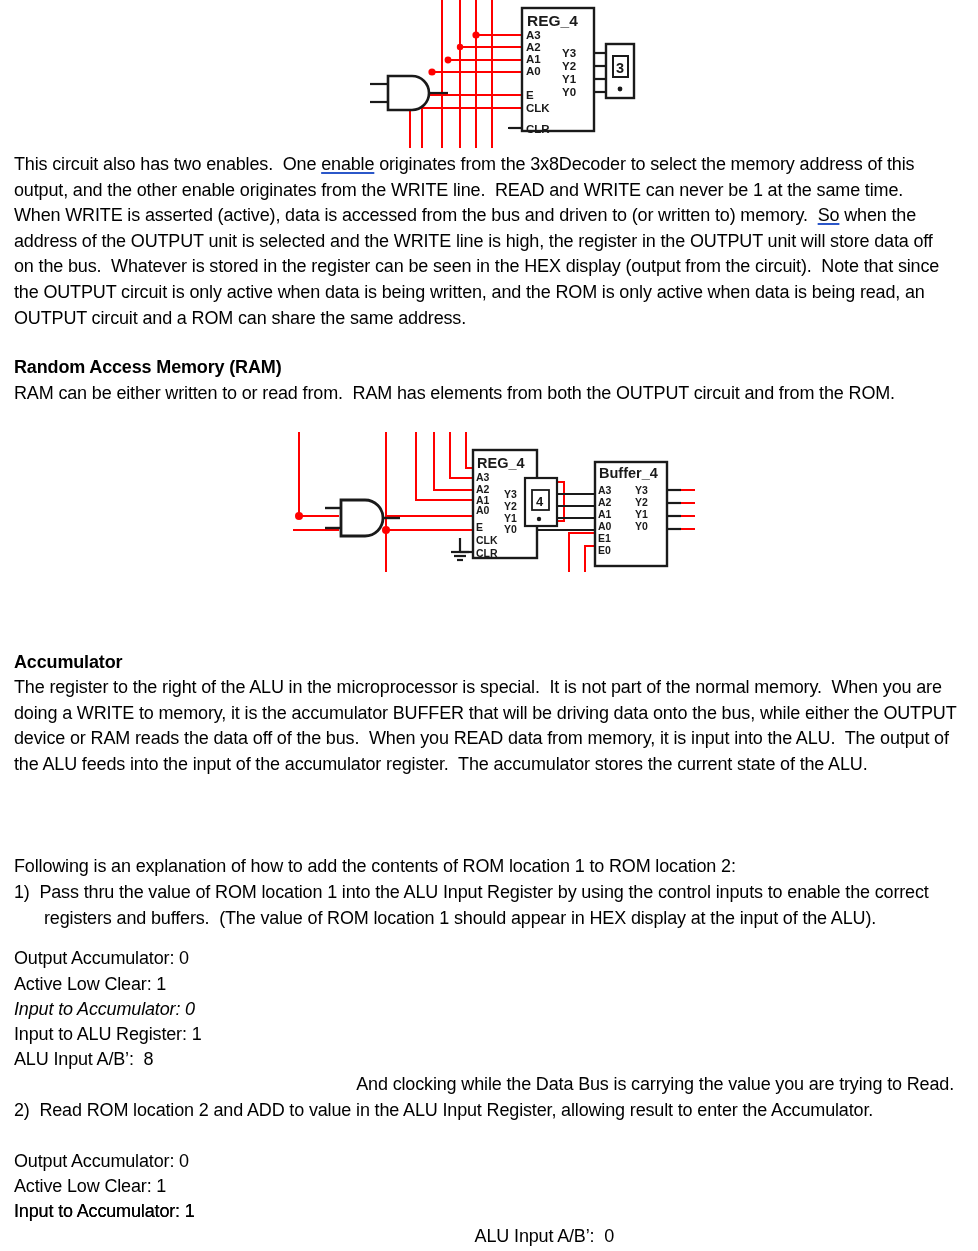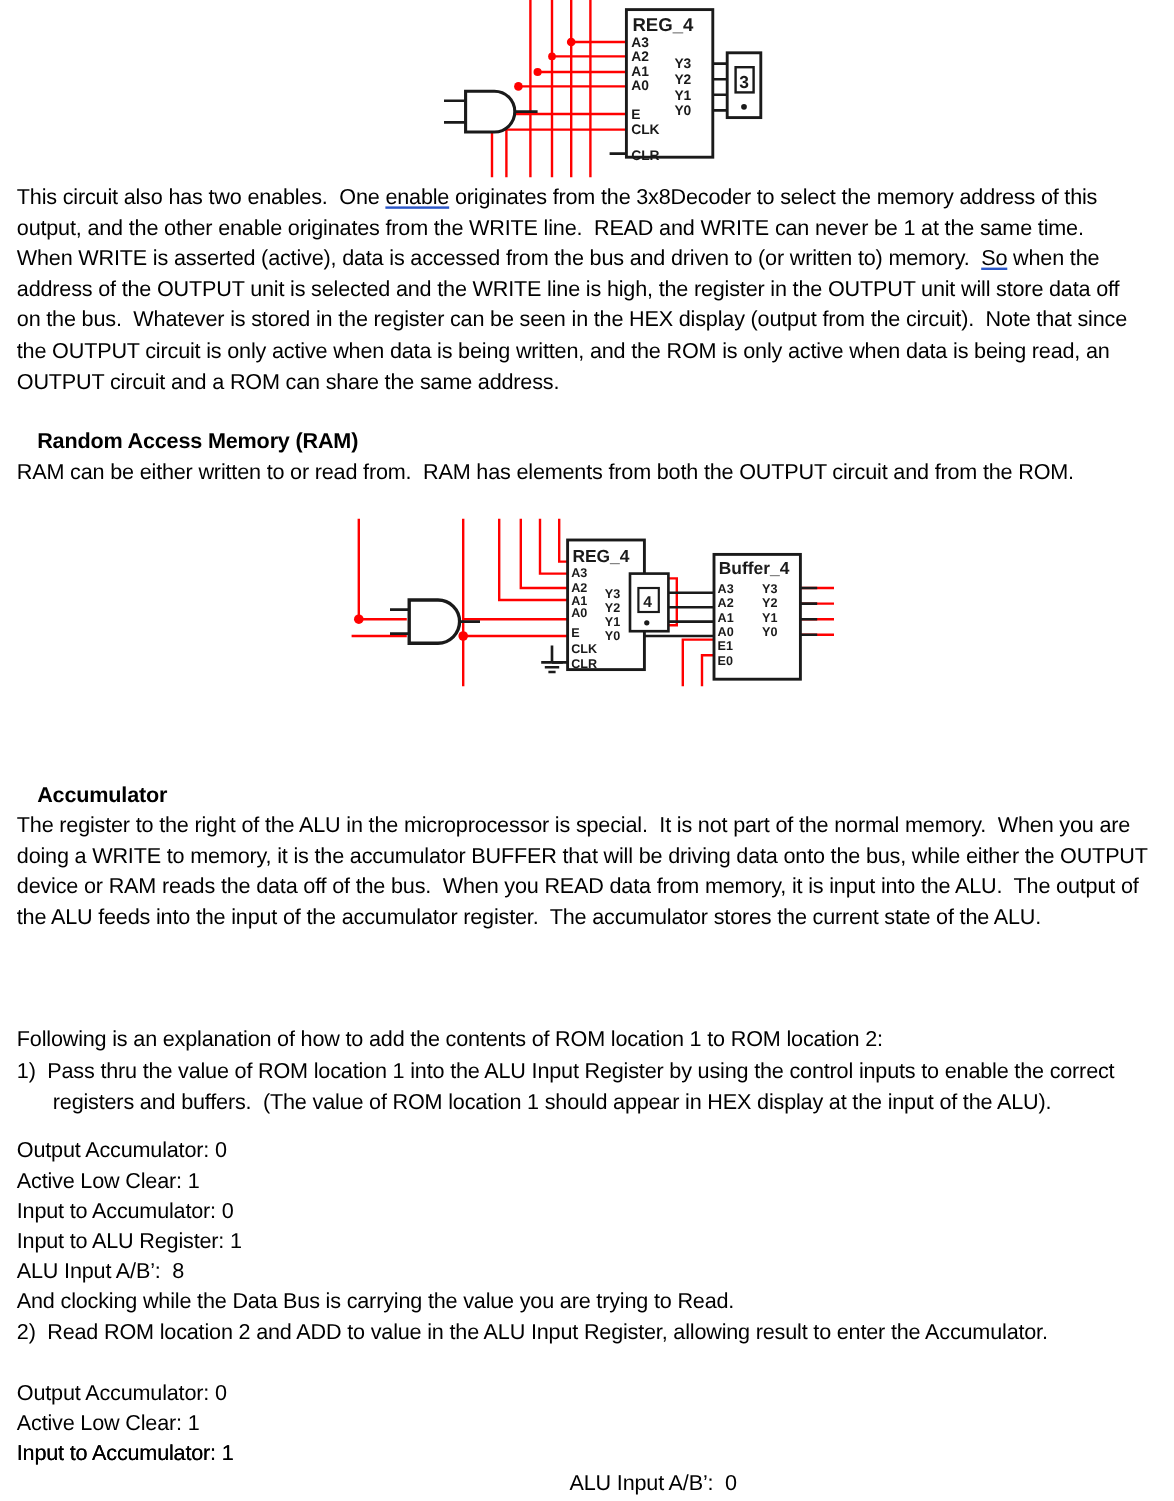--- a/index.html
+++ b/index.html
@@ -25,21 +25,21 @@
 
   
   .txt {
     font-size: 18px;
     line-height: 25.6px;
     letter-spacing: -0.15px;
     text-align: left;
     margin: 0;
     white-space: pre-wrap;
   }
-  .bold { font-weight: bold; margin-left: 17px; }
+  .bold { font-weight: bold; }
   .spell {
     text-decoration: underline;
     text-decoration-color: #2b57c9;
     text-decoration-style: solid;
     text-decoration-thickness: 1.5px;
     text-underline-offset: 2px;
   }
   .blk { position: absolute; left: 14px; }
   .hang {
     padding-left: 30px;
@@ -246,25 +246,25 @@
 
   <div class="blk txt" style="top:675px; width:950px;">The register to the right of the ALU in the microprocessor is special.  It is not part of the normal memory.  When you are doing a WRITE to memory, it is the accumulator BUFFER that will be driving data onto the bus, while either the OUTPUT device or RAM reads the data off of the bus.  When you READ data from memory, it is input into the ALU.  The output of the ALU feeds into the input of the accumulator register.  The accumulator stores the current state of the ALU.</div>
 
 
   <div class="blk txt" style="top:854px; width:950px;">Following is an explanation of how to add the contents of ROM location 1 to ROM location 2:</div>
 
   <div class="blk txt hang" style="top:880px; width:950px;">1)  Pass thru the value of ROM location 1 into the ALU Input Register by using the control inputs to enable the correct registers and buffers.  (The value of ROM location 1 should appear in HEX display at the input of the ALU).</div>
 
   <div class="blk txt" style="top:946px; width:600px;">Output Accumulator: 0</div>
   <div class="blk txt" style="top:972px; width:600px;">Active Low Clear: 1</div>
-  <div class="blk txt" style="top:997px; width:600px;">Input to Accumulator: 0</div>
+  <div class="blk txt" style="top:997px; width:600px;font-style:italic;">Input to Accumulator: 0</div>
   <div class="blk txt" style="top:1022px; width:600px;">Input to ALU Register: 1</div>
   <div class="blk txt" style="top:1047px; width:600px;">ALU Input A/B’:  8</div>
 
-  <div class="blk txt" style="top:1072px; width:940px;">And clocking while the Data Bus is carrying the value you are trying to Read.</div>
+  <div class="blk txt" style="top:1072px; width:940px;text-align:right;">And clocking while the Data Bus is carrying the value you are trying to Read.</div>
 
   <div class="blk txt hang2" style="top:1098px; width:940px;">2)  Read ROM location 2 and ADD to value in the ALU Input Register, allowing result to enter the Accumulator.</div>
 
   <div class="blk txt" style="top:1149px; width:600px;">Output Accumulator: 0</div>
   <div class="blk txt" style="top:1174px; width:600px;">Active Low Clear: 1</div>
   <div class="blk txt" style="top:1199px; width:600px;">Input to Accumulator: 1</div>
 
   <div class="blk txt" style="top:1199px; width:600px;">Input to Accumulator: 1</div>
   <div class="blk txt" style="top:1224px; width:600px;text-align:right;">ALU Input A/B’:  0</div>
 

